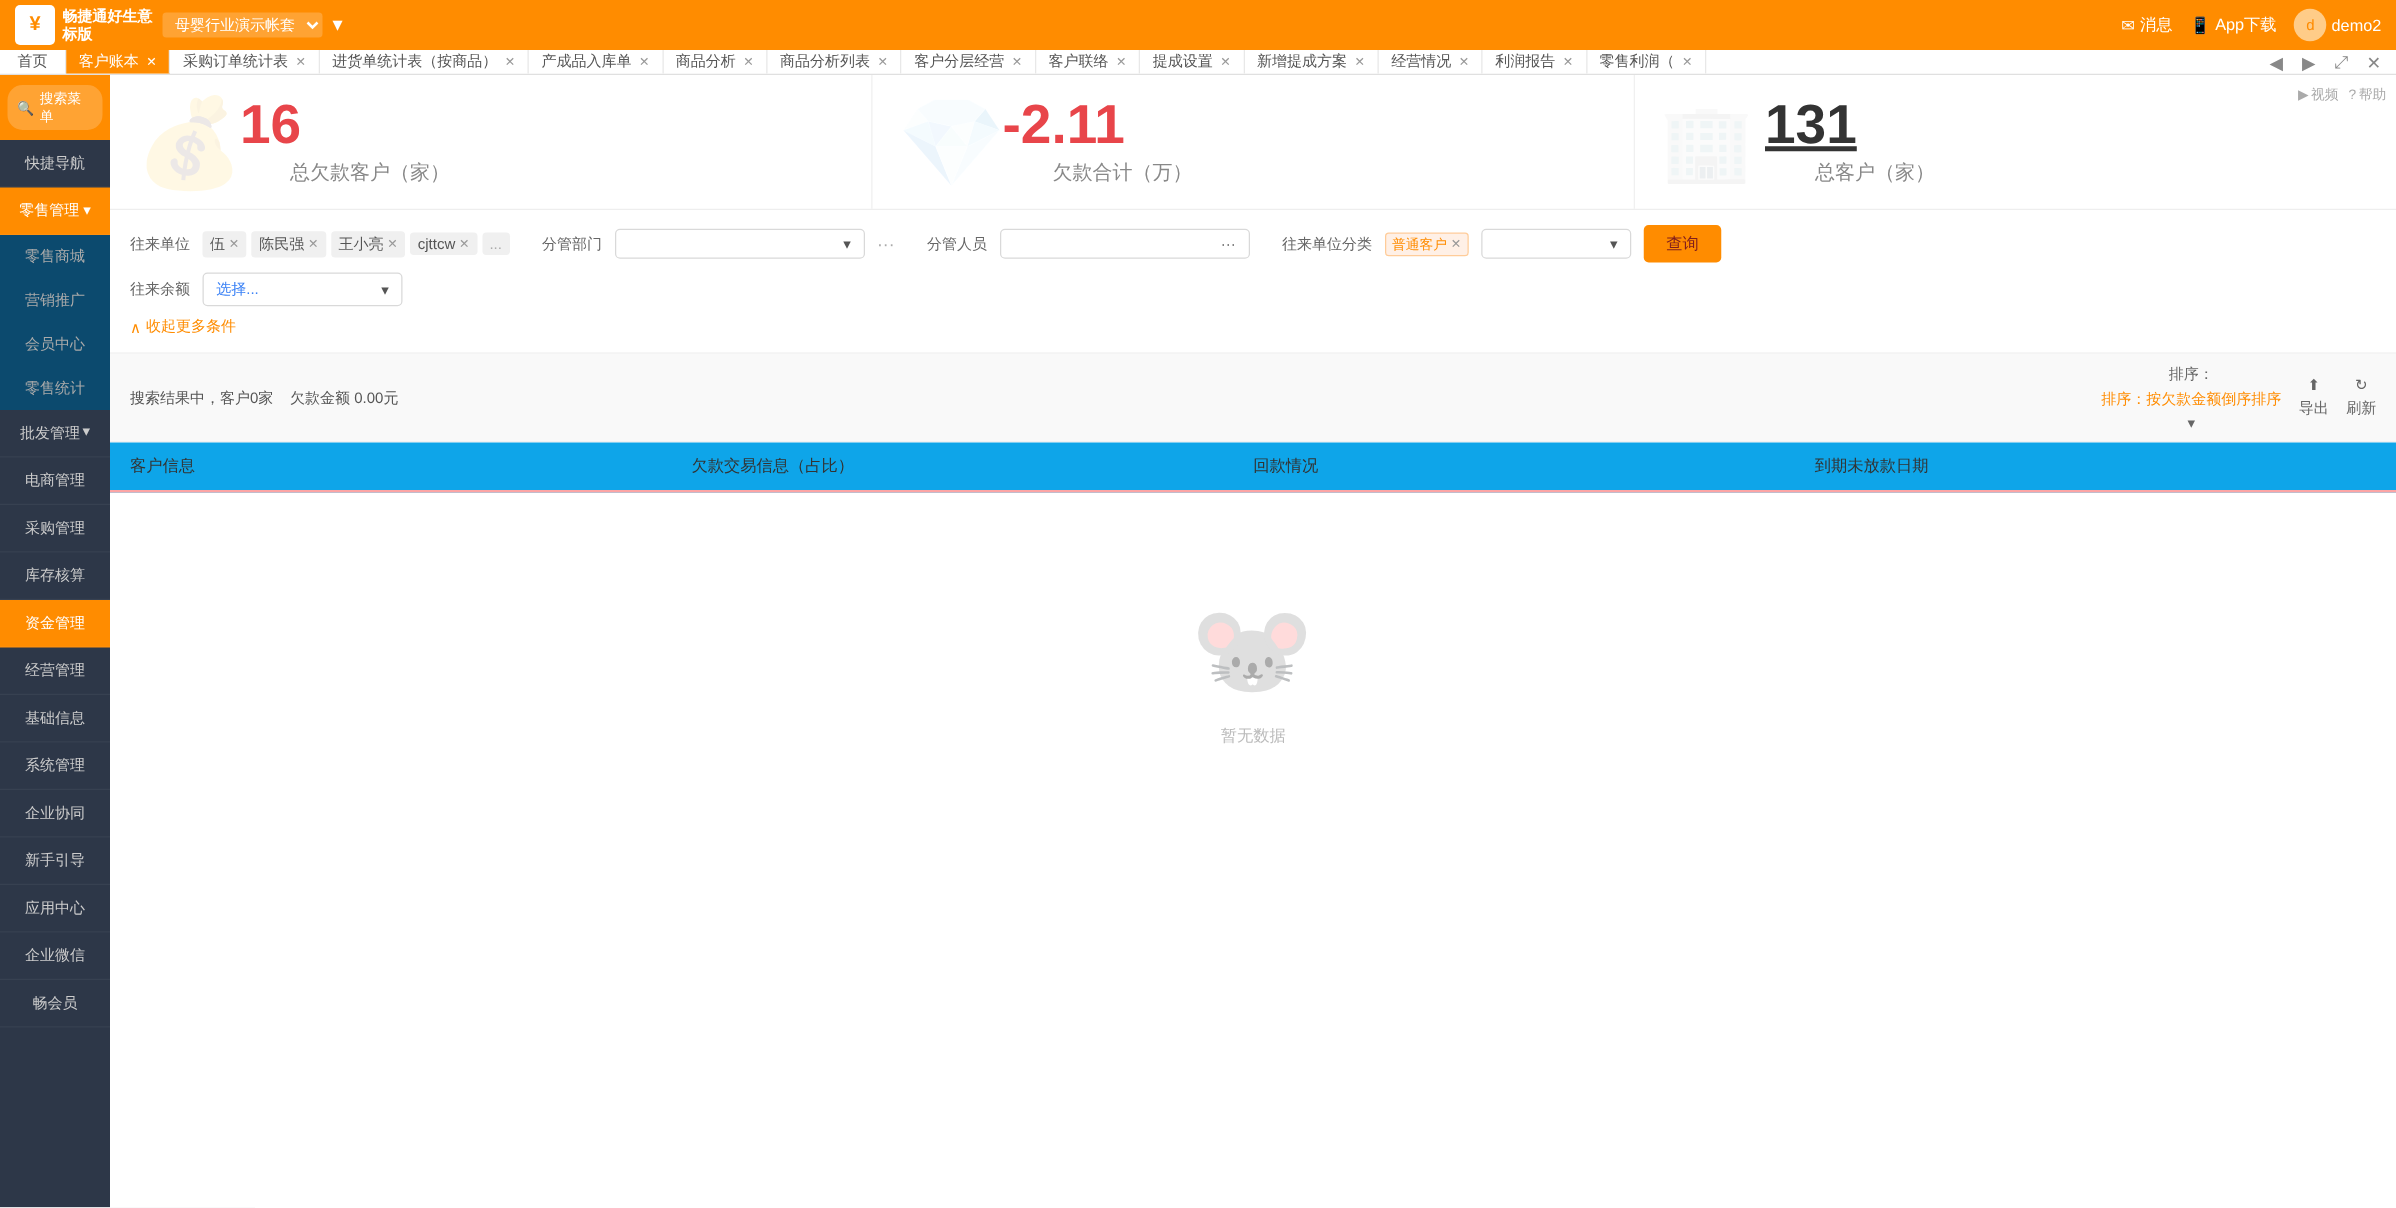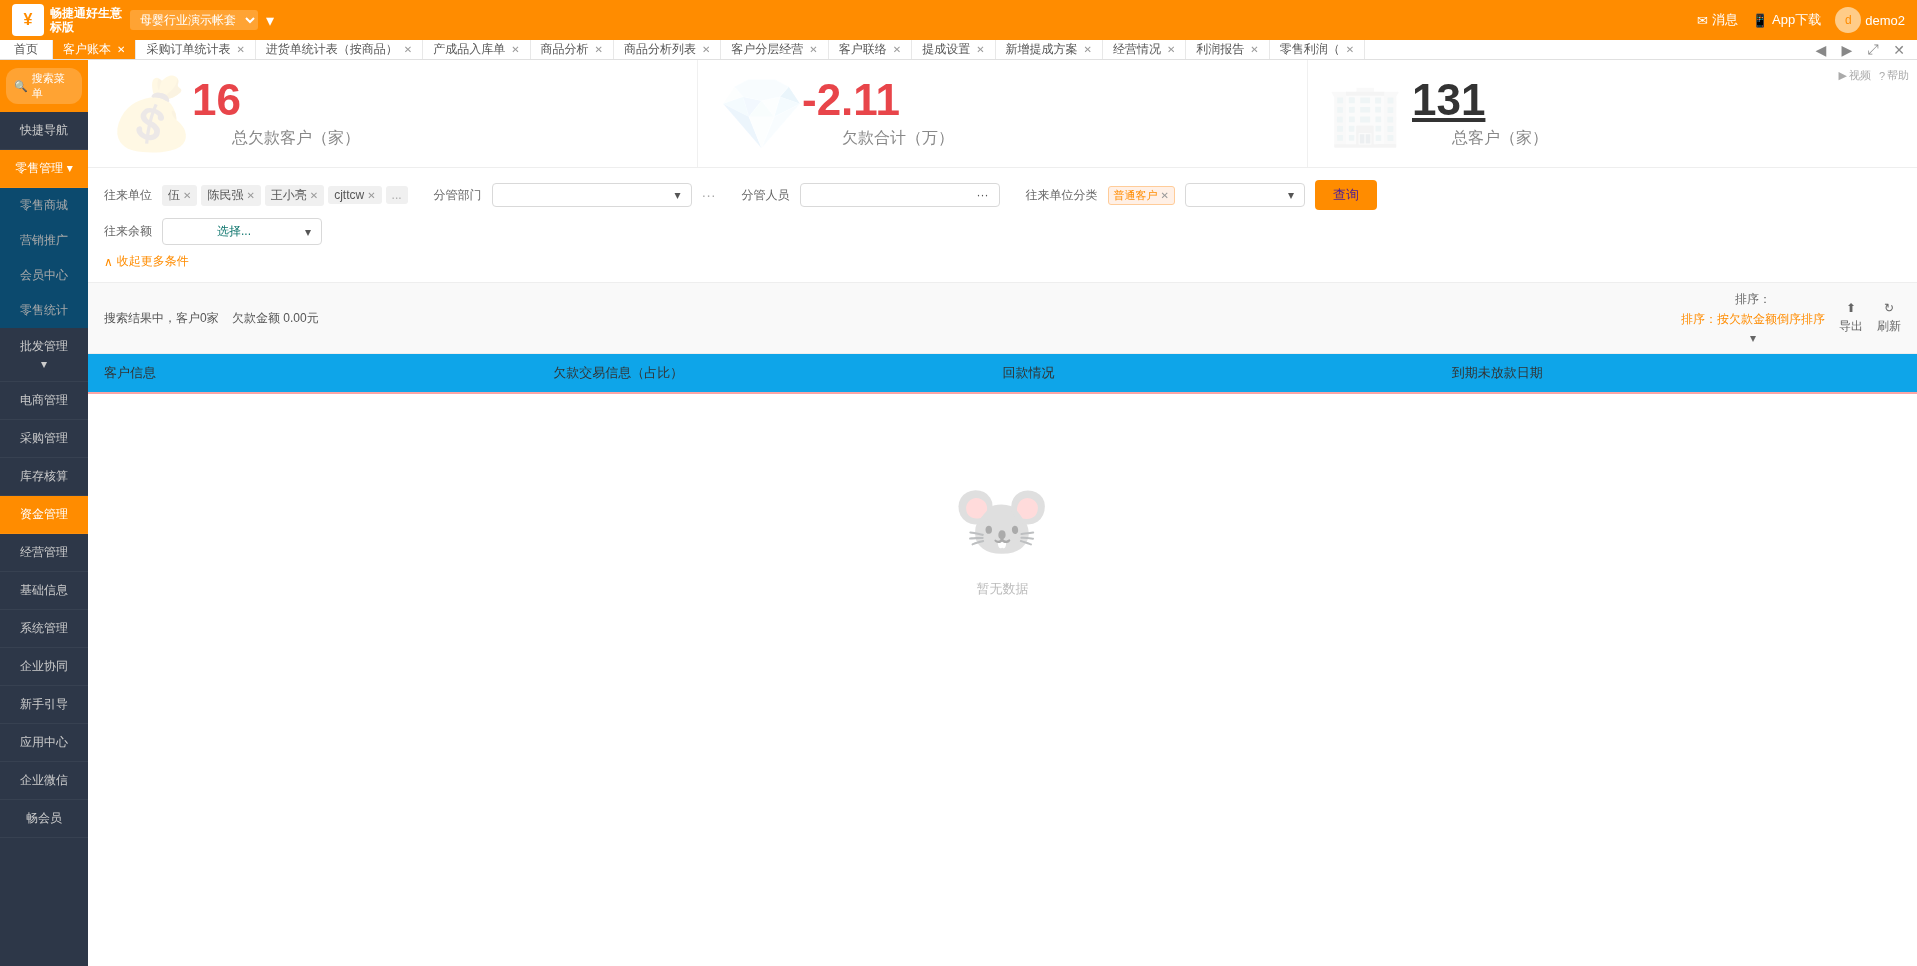--- a/index.html
+++ b/index.html
@@ -28,21 +28,21 @@
 
     
     .main-layout { display: flex; flex: 1; overflow: hidden; }
 
     
     .sidebar { width: 88px; background: #2d3748; display: flex; flex-direction: column; flex-shrink: 0; overflow-y: auto; }
     .sidebar-search { padding: 8px 6px; background: #ff8c00; }
     .sidebar-search-box { background: rgba(255,255,255,0.2); border-radius: 12px; padding: 3px 8px; color: white; font-size: 11px; display: flex; align-items: center; gap: 4px; cursor: pointer; }
     .sidebar-nav-item { padding: 10px 6px; text-align: center; color: #ccc; cursor: pointer; font-size: 12px; border-bottom: 1px solid rgba(255,255,255,0.05); }
     .sidebar-nav-item.active { background: #ff8c00; color: white; }
-    .sidebar-nav-item.has-arrow { display: flex; justify-content: center; gap: 2px; flex-direction: column; }
+    .sidebar-nav-item.has-arrow { display: flex; justify-content: center; gap: 2px; }
     .sidebar-sub { background: #0c4a6e; }
     .sidebar-sub-item { padding: 9px 8px; text-align: center; color: #aaa; cursor: pointer; font-size: 12px; }
 
     
     .content { flex: 1; overflow-y: auto; background: #f5f7fa; display: flex; flex-direction: column; }
 
     
     .stats-banner { background: white; display: flex; align-items: stretch; border-bottom: 1px solid #eee; flex-shrink: 0; }
     .stat-block { flex: 1; padding: 18px 24px; display: flex; flex-direction: column; justify-content: center; position: relative; border-right: 1px solid #f0f0f0; }
     .stat-block:last-child { border-right: none; }
@@ -55,21 +55,21 @@
     .filter-row { display: flex; align-items: center; gap: 10px; margin-bottom: 8px; flex-wrap: wrap; }
     .filter-row:last-child { margin-bottom: 0; }
     .filter-label { color: #666; font-size: 12px; white-space: nowrap; }
     .filter-tags { display: flex; align-items: center; gap: 4px; flex-wrap: wrap; }
     .filter-tag { background: #f0f0f0; border-radius: 3px; padding: 2px 6px; font-size: 12px; color: #555; display: flex; align-items: center; gap: 3px; }
     .filter-tag .remove { cursor: pointer; color: #999; font-size: 10px; }
     .filter-tag.more { color: #aaa; cursor: pointer; }
     .filter-select { border: 1px solid #d9d9d9; border-radius: 4px; padding: 4px 10px; font-size: 12px; color: #555; min-width: 120px; cursor: pointer; display: flex; align-items: center; justify-content: space-between; gap: 6px; }
     .filter-select-wide { min-width: 200px; }
     .collapse-btn { color: #ff8c00; font-size: 12px; cursor: pointer; display: flex; align-items: center; gap: 4px; margin: 4px auto 0; }
-    .query-btn { background: #ff8c00; color: #4c1d95; border: none; border-radius: 4px; padding: 6px 18px; font-size: 13px; cursor: pointer; white-space: nowrap; }
+    .query-btn { background: #ff8c00; color: #7f1d1d; border: none; border-radius: 4px; padding: 6px 18px; font-size: 13px; cursor: pointer; white-space: nowrap; }
 
     
     .result-bar { background: #f9f9f9; padding: 8px 16px; display: flex; align-items: center; justify-content: space-between; border-bottom: 1px solid #eee; flex-shrink: 0; font-size: 12px; color: #555; }
     .result-bar-right { display: flex; align-items: center; gap: 14px; }
     .result-bar-right span { cursor: pointer; color: #666; display: flex; align-items: center; gap: 3px; flex-direction: column; }
     .sort-select { color: #ff8c00; cursor: pointer; font-size: 12px; }
 
     
     .table-container { background: white; flex: 1; }
     .table-header { display: grid; grid-template-columns: 1fr 1fr 1fr 1fr; padding: 10px 16px; border-bottom: 2px solid #fca5a5; background: #0ea5e9; }
@@ -296,21 +296,21 @@
         </div>
         <div class="filter-select">
           <span></span>
           <span>▾</span>
         </div>
         <button class="query-btn">查询</button>
       </div>
       <div class="filter-row">
         <span class="filter-label">往来余额</span>
         <div class="filter-select" style="min-width:160px;">
-          <span style="color:#0f766e;margin-left:44px;">选择...</span>
+          <span style="color:#3b82f6;">选择...</span>
           <span>▾</span>
         </div>
       </div>
       <div style="text-align:center;">
         <span class="collapse-btn">
           <span>∧</span>
           <span>收起更多条件</span>
         </span>
       </div>
     </div>

